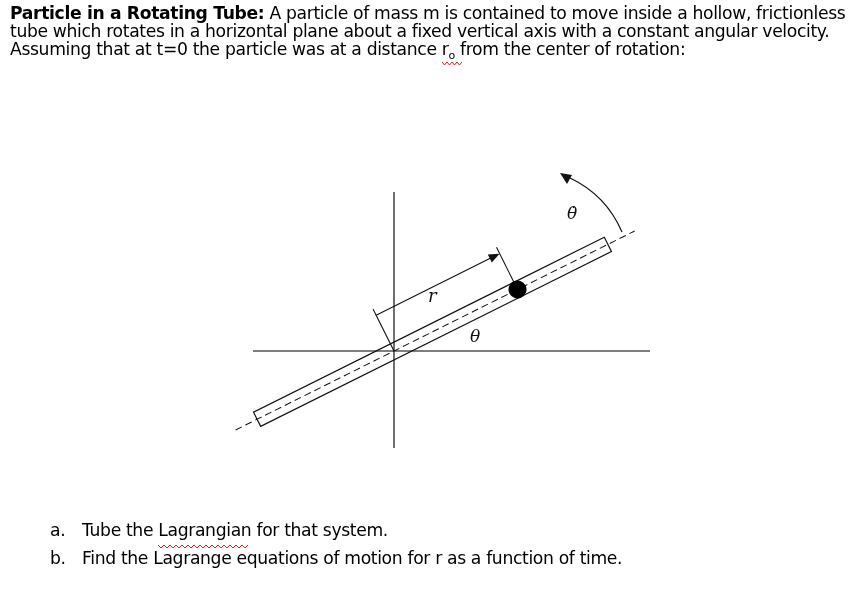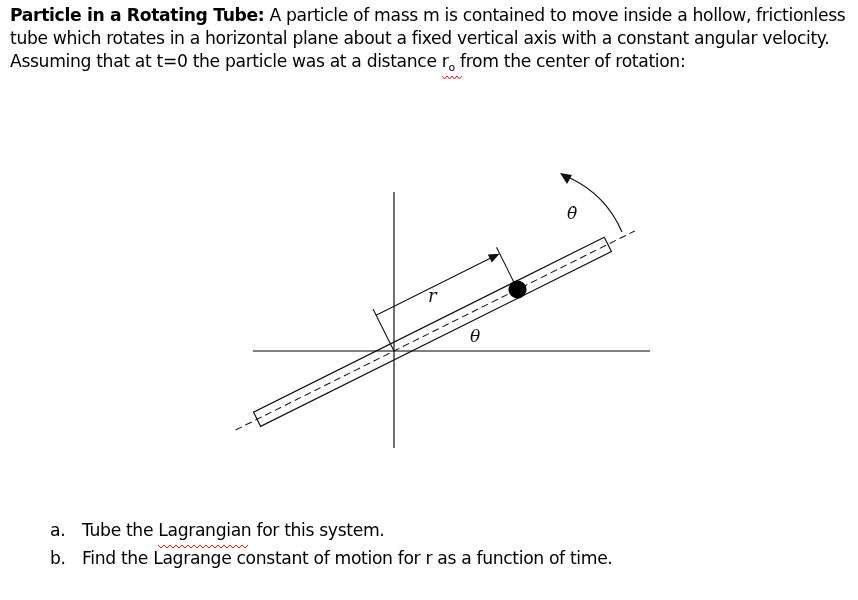--- a/index.html
+++ b/index.html
@@ -1,19 +1,19 @@
 <!DOCTYPE html>
 <html><head>
   <meta charset="utf-8">
   <style>
     html, body { margin:0; padding:0; background:#ffffff; }
     body { width:858px; height:600px; position:relative; overflow:hidden;
            font-family:"DejaVu Sans", sans-serif; color:#000; }
     .para { position:absolute; left:10px; top:4px; width:845px;
-            font-size:17.2px; line-height:23px; letter-spacing:-0.35px; }
+            font-size:17.2px; line-height:18px; letter-spacing:-0.35px; }
     .para b { font-weight:bold; }
     .sub { position:relative; display:inline-block; }
     .sub .base { }
     .sub .idx { font-size:11px; position:relative; top:4px; }
     .squig { position:absolute; left:0; right:0; bottom:-5px; height:5px; }
     .diagram { position:absolute; left:0; top:0; width:858px; height:600px; }
     .list { position:absolute; left:50px; top:517px; font-size:17.2px; line-height:27.5px; letter-spacing:-0.35px; }
     .li { position:relative; height:27.5px; white-space:nowrap; }
     .li .mk { position:absolute; left:0; }
     .li .tx { position:absolute; left:32px; }
@@ -53,19 +53,19 @@
   <text x="428" y="302" font-family="DejaVu Serif, serif" font-style="italic" font-size="18" fill="#111">r</text>
   <text x="470" y="342" font-family="DejaVu Serif, serif" font-style="italic" font-size="17" fill="#111">θ</text>
   <text x="567" y="219" font-family="DejaVu Serif, serif" font-style="italic" font-size="17" fill="#111">θ̇</text>
 </svg>
 
 <div class="list">
   <div class="li">
     <span class="mk">a.</span>
     <span class="tx"><span>Tube the </span><span class="spell"><span>Lagrangian</span><svg class="squig" viewBox="0 0 90 5" preserveAspectRatio="none" style="bottom:-4px">
             <polyline points="0,1 3,4 6,1 9,4 12,1 15,4 18,1 21,4 24,1 27,4 30,1 33,4 36,1 39,4 42,1 45,4 48,1 51,4 54,1 57,4 60,1 63,4 66,1 69,4 72,1 75,4 78,1 81,4 84,1 87,4 90,1" fill="none" stroke="#e0201b" stroke-width="1"></polyline>
-          </svg></span><span> for this system.</span></span>
+          </svg></span><span> for that system.</span></span>
   </div>
   <div class="li">
     <span class="mk">b.</span>
-    <span class="tx">Find the Lagrange constant of motion for r as a function of time.</span>
+    <span class="tx">Find the Lagrange equations of motion for r as a function of time.</span>
   </div>
 </div>
 
 </body></html>

